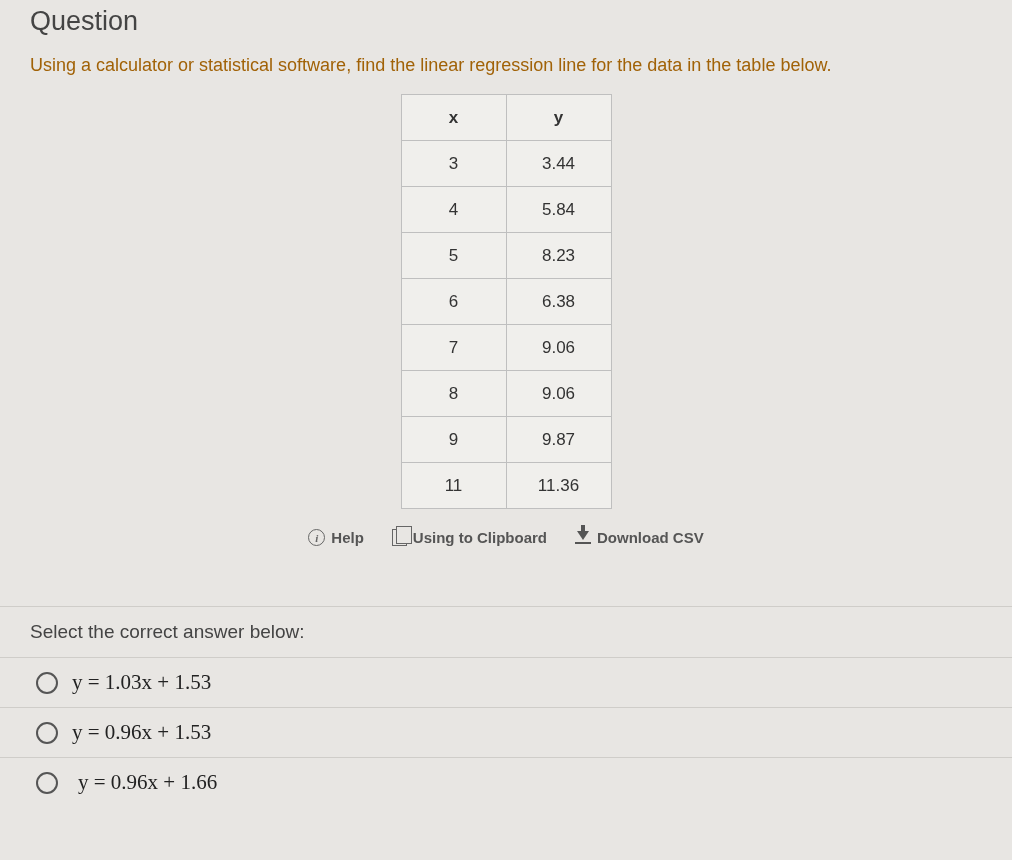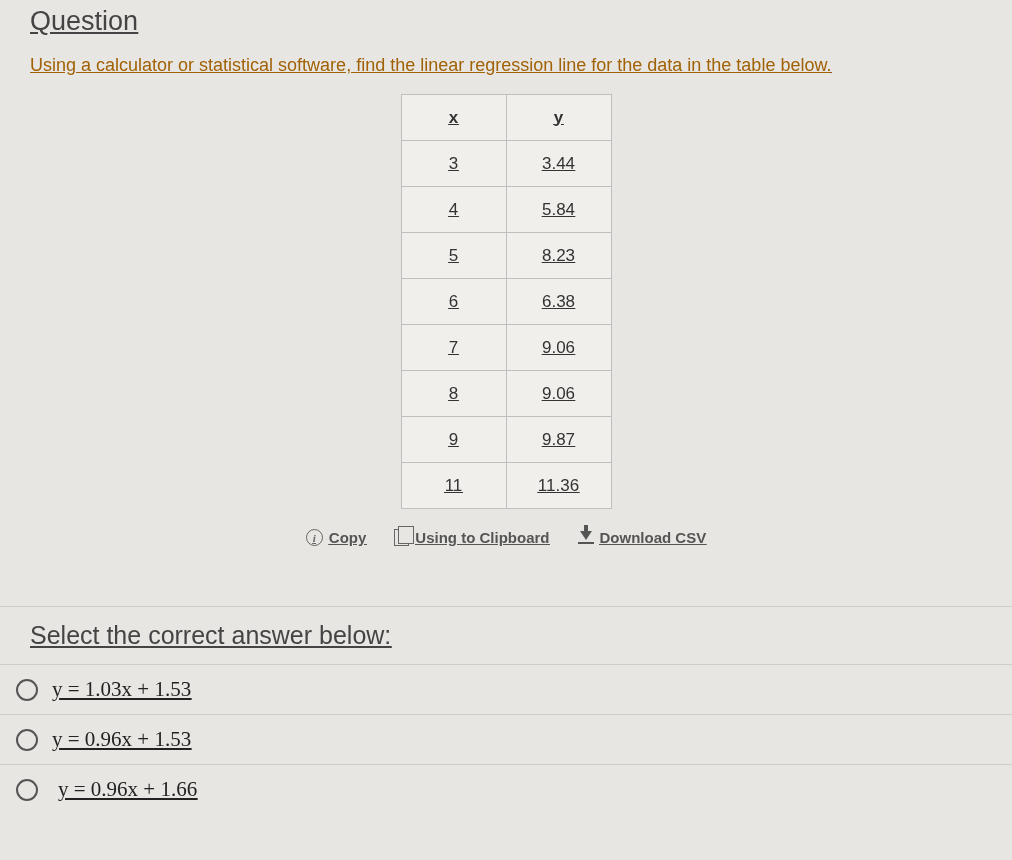--- a/index.html
+++ b/index.html
@@ -1,15 +1,15 @@
 <!DOCTYPE html>
 <html><head>
 <meta charset="utf-8">
 <style>
-  * { box-sizing: border-box; margin: 0; padding: 0; text-decoration: underline; }
+  * { box-sizing: border-box; margin: 0; padding: 0; }
   body {
     font-family: "Helvetica Neue", Arial, sans-serif;
     background: #e8e6e3;
     width: 1012px;
     height: 860px;
     color: #333;
     overflow: hidden;
   }
   .page { padding: 6px 30px 0 30px; }
   .q-heading {
@@ -72,31 +72,31 @@
     width: 0; height: 0; border-left: 6px solid transparent; border-right: 6px solid transparent;
     border-top: 9px solid #555; position: relative;
   }
   .dl-arrow::before {
     content:""; position:absolute; top:-15px; left:-2px; width:4px; height:8px; background:#555;
   }
   .dl-bar { width: 16px; height: 2px; background:#555; margin-top:2px; }
 
   .answers-block { margin-top: 60px; }
   .answers-head {
-    font-size: 25px;
+    font-size: 19px;
     color: #444;
     padding: 14px 30px;
     border-top: 1px solid #cfcdc9;
     border-bottom: 1px solid #cfcdc9;
   }
   .option {
     display: flex;
     align-items: center;
     gap: 14px;
-    padding: 12px 16px;
+    padding: 12px 36px;
     border-bottom: 1px solid #cfcdc9;
     cursor: pointer;
   }
   .radio {
     width: 22px; height: 22px; border: 2px solid #555; border-radius: 50%; flex: 0 0 22px;
   }
   .opt-text {
     font-family: "Times New Roman", Times, serif;
     font-size: 21px;
     color: #222;
@@ -150,21 +150,21 @@
             <td>11</td>
             <td>11.36</td>
           </tr>
       </tbody>
     </table>
   </div>
 
   <div class="actions">
     <span class="act">
       <span class="icon-circle">i</span>
-      <span>Copy</span>
+      <span>Help</span>
     </span>
     <span class="act">
       <span class="copy-icon"></span>
       <span>Using to Clipboard</span>
     </span>
     <span class="act">
       <span class="dl-icon">
         <span class="dl-arrow"></span>
           <span class="dl-bar"></span>
       </span>

